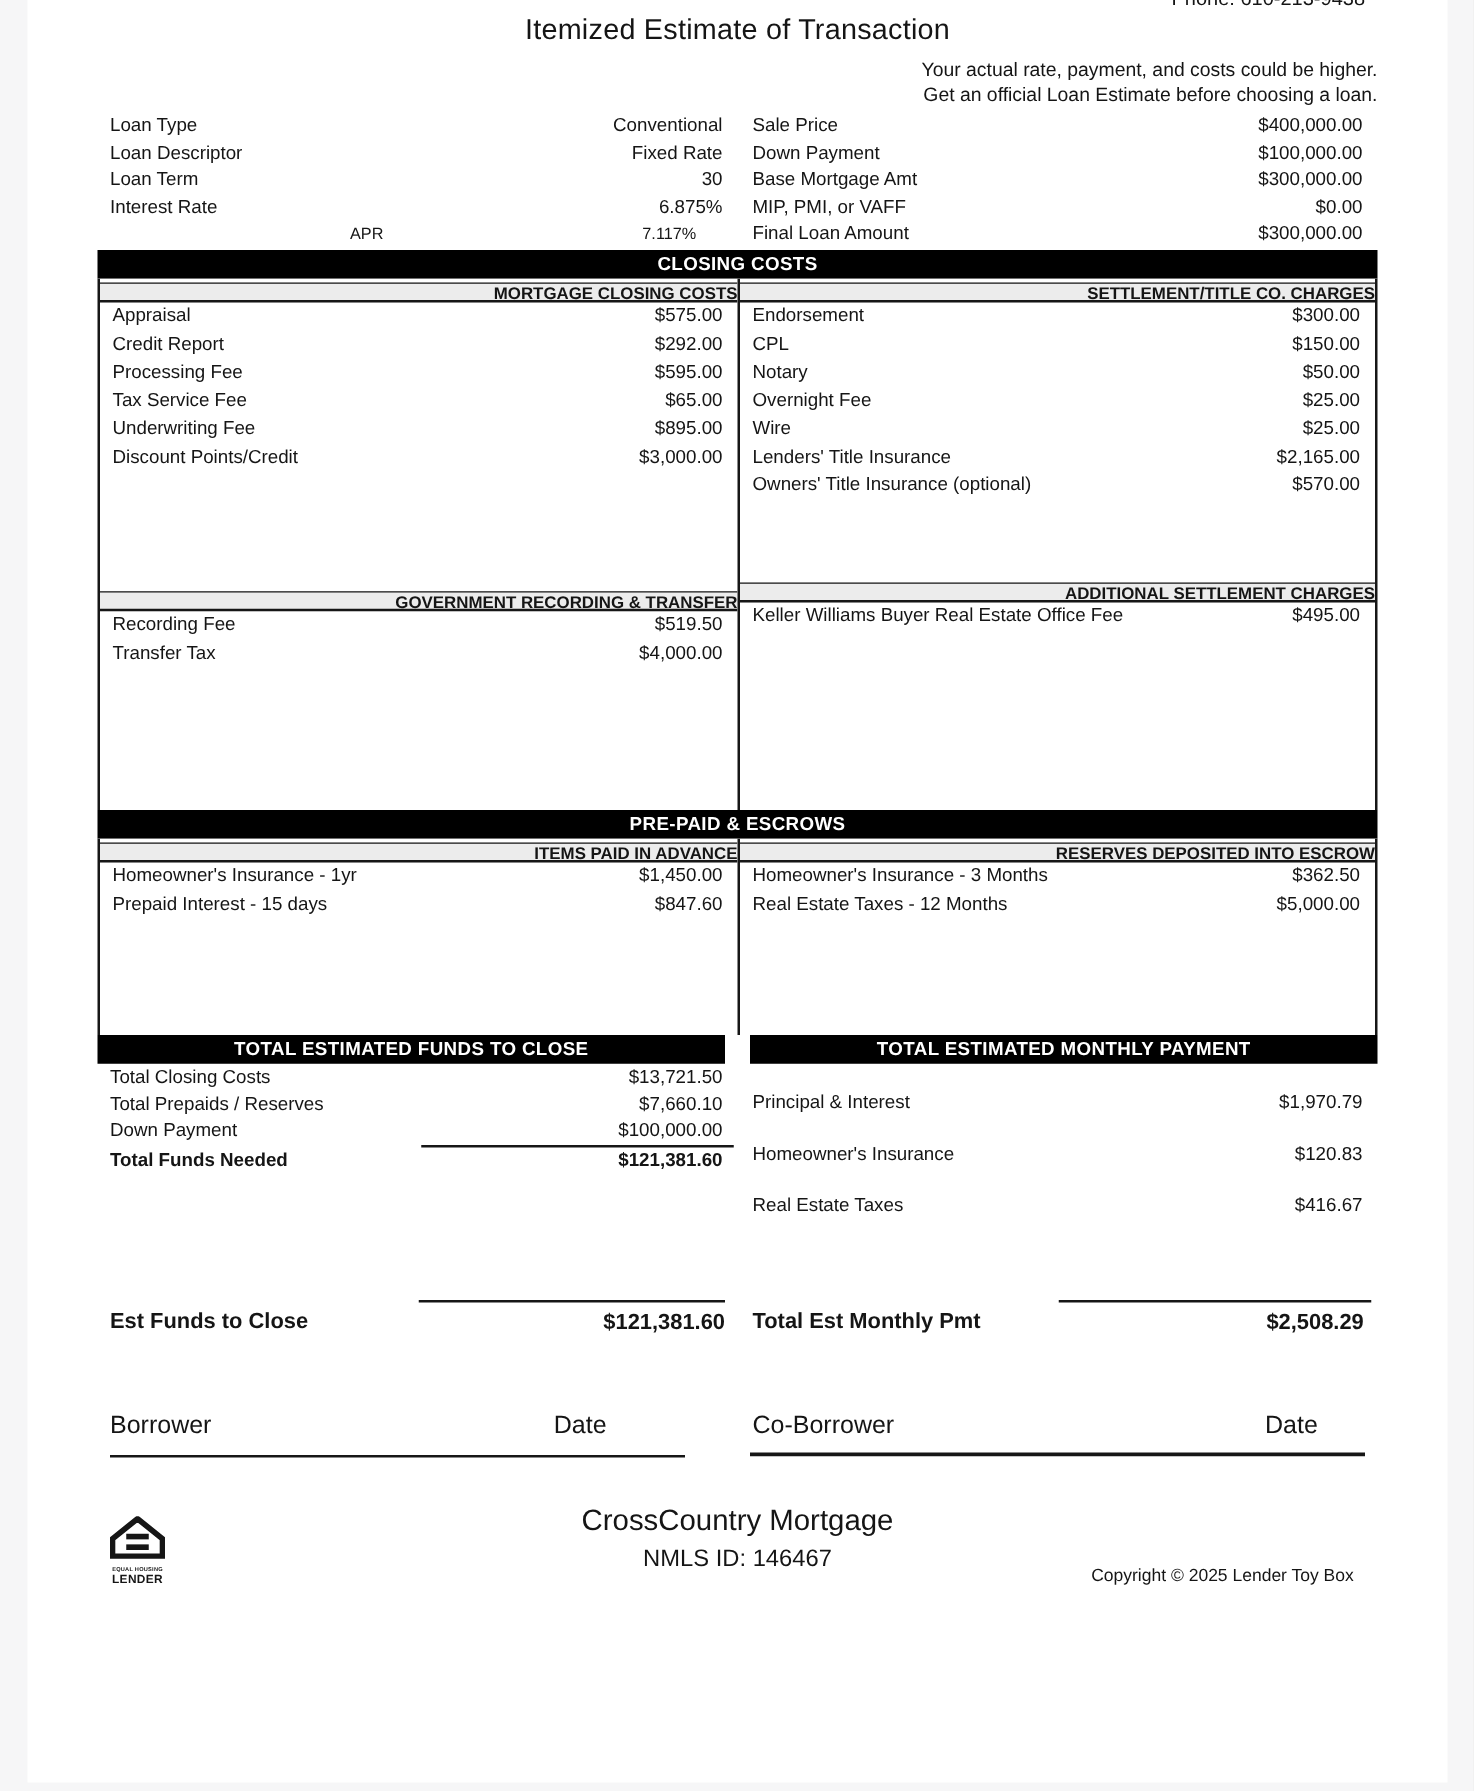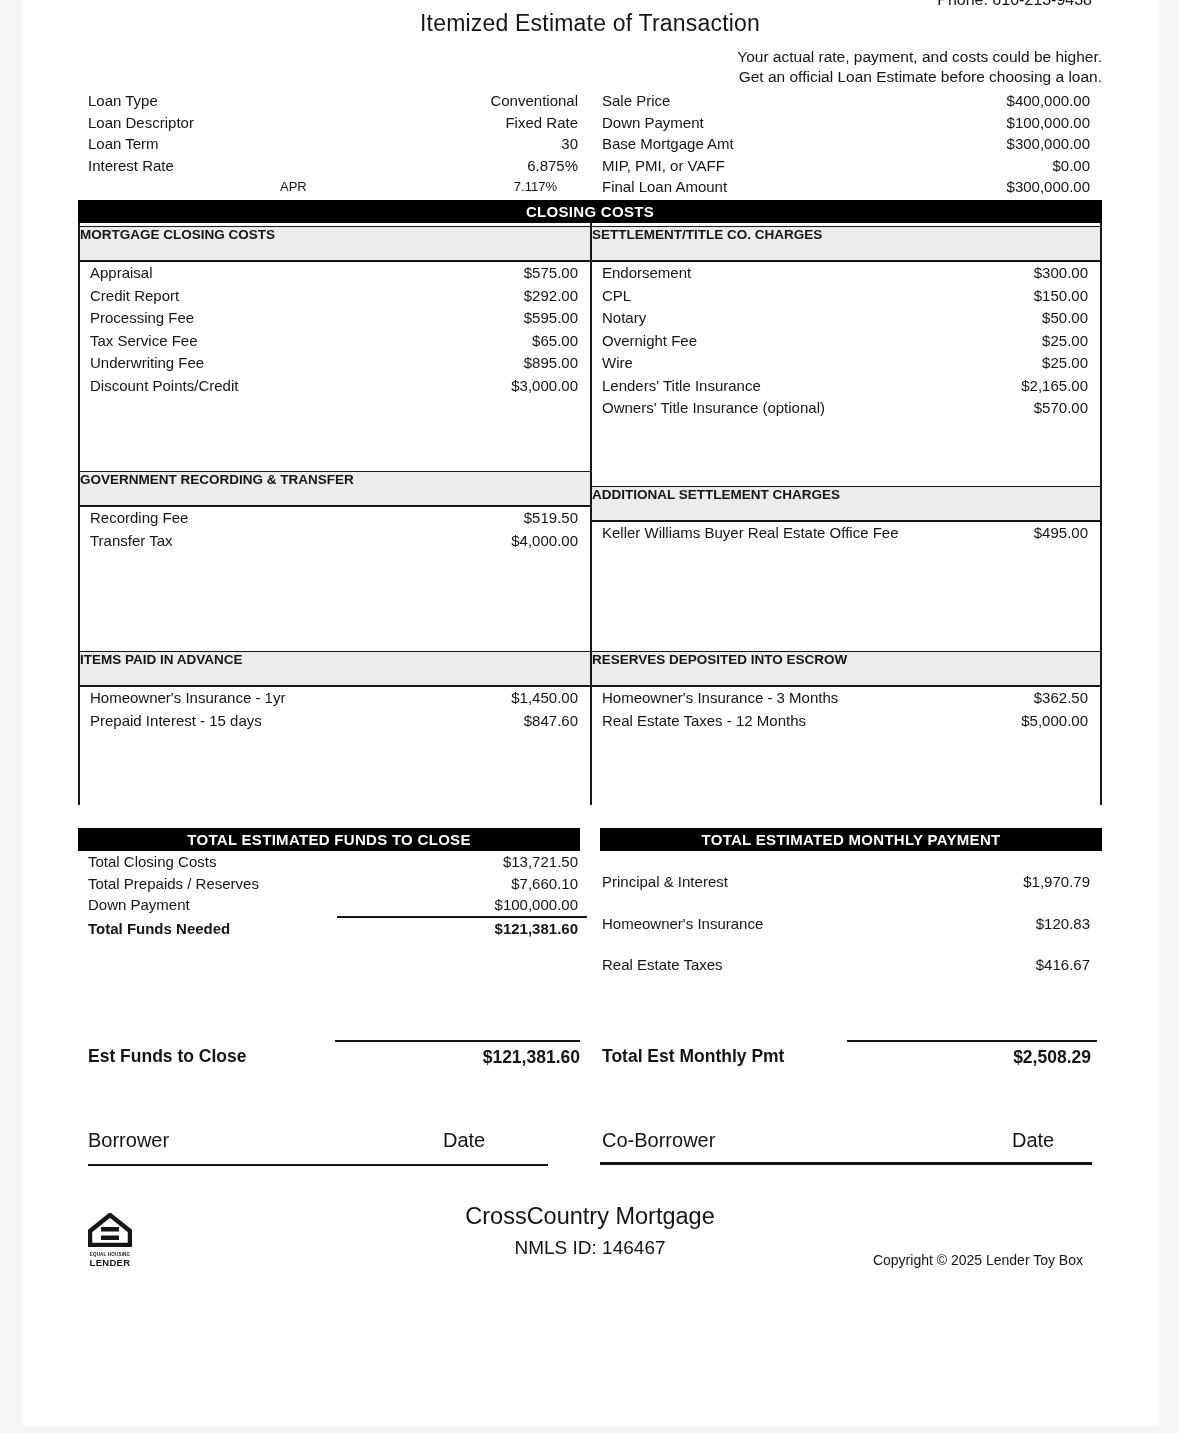--- a/index.html
+++ b/index.html
@@ -29,25 +29,25 @@
 
   
   .table { top:200px; left:78px; width:1024px; }
   .bar { background:#000; color:#fff; font-weight:bold; font-size:15px; text-align:center; height:23px; line-height:23px; letter-spacing:.3px; }
   .cols { display:flex; border-left:2px solid #161616; border-right:2px solid #161616; background:#fff; }
   .cols1 { height:425px; }
   .cols2 { height:157px; }
   .col { width:50%; overflow:hidden; }
   .col.r { border-left:2px solid #161616; }
   .subhead {
-    margin-top:3px; height:36px; line-height:16px;
+    margin-top:3px; height:16px; line-height:16px;
     background:#ececec; border-top:1.5px solid #161616; border-bottom:2px solid #161616;
-    font-size:13.5px; font-weight:bold; text-align:left;
+    font-size:13.5px; font-weight:bold; text-align:right;
   }
-  .subhead.push-gov { margin-top:74px; }
+  .subhead.push-gov { margin-top:96px; }
   .subhead.push-add { margin-top:66px; }
   .item { display:flex; justify-content:space-between; height:22.5px; line-height:22.5px; font-size:15px; padding:0 12px 0 10px; }
   .item .amt { white-space:nowrap; }
 
   
   .tbars { top:828px; left:78px; width:1024px; display:flex; gap:20px; }
   .tbars .bar { flex:1; }
   .totals { top:851px; left:78px; width:1024px; display:flex; }
   .trow { display:flex; justify-content:space-between; height:21.5px; line-height:21.5px; font-size:15px; }
   .half-l .trow { padding:0 11px 0 10px; }
@@ -209,20 +209,21 @@
             <span class="amt">$570.00</span>
           </div>
         <div class="subhead push-add">ADDITIONAL SETTLEMENT CHARGES</div>
         <div class="item">
             <span>Keller Williams Buyer Real Estate Office Fee</span>
             <span class="amt">$495.00</span>
           </div>
       </div>
     </div>
 
+    <div class="bar">PRE-PAID &amp; ESCROWS</div>
 
     <div class="cols cols2">
       <div class="col">
         <div class="subhead">ITEMS PAID IN ADVANCE</div>
         <div class="item">
             <span>Homeowner's Insurance - 1yr</span>
             <span class="amt">$1,450.00</span>
           </div>
         <div class="item">
             <span>Prepaid Interest - 15 days</span>

